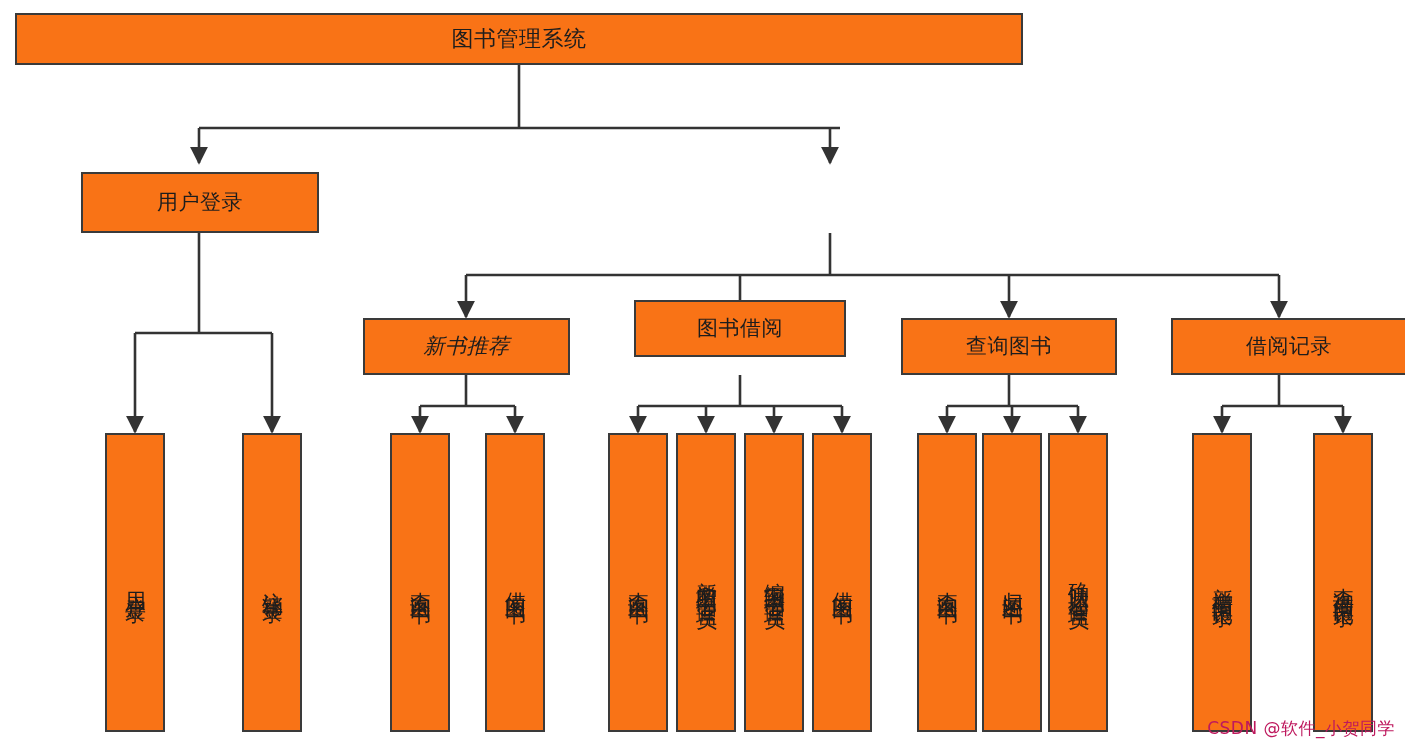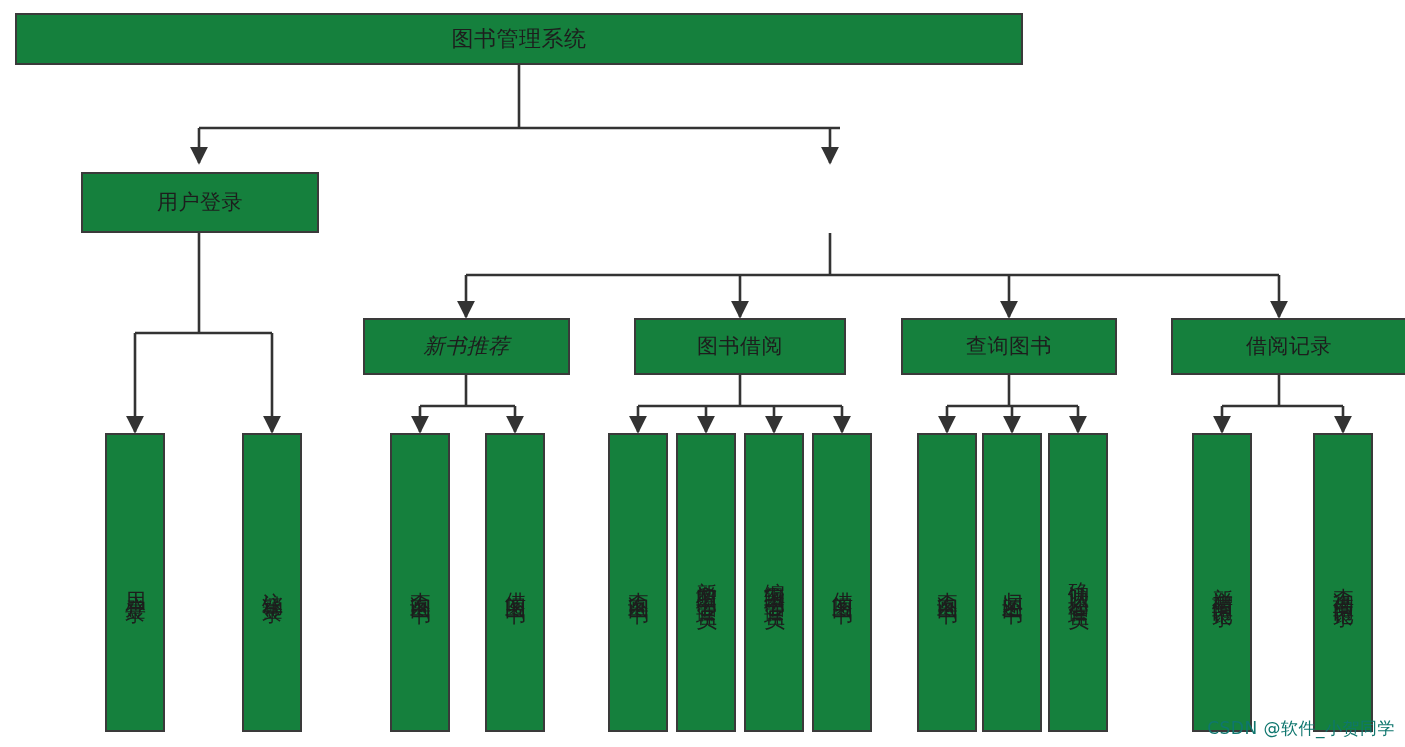--- a/index.html
+++ b/index.html
@@ -21,21 +21,21 @@
     position: absolute;
     left: 0;
     top: 0;
     width: 1405px;
     height: 747px;
     pointer-events: none;
   }
   .node {
     position: absolute;
     box-sizing: border-box;
-    background: #15803d;
+    background: #f97316;
     border: 2px solid #3a3a3a;
     display: flex;
     align-items: center;
     justify-content: center;
     text-align: center;
     color: #1d1d1d;
     z-index: 2;
   }
   .node .lbl {
     display: block;
@@ -59,21 +59,21 @@
     font-size: 21px;
     letter-spacing: 4px;
     white-space: nowrap;
     line-height: 1;
   }
   .watermark {
     position: absolute;
     right: 10px;
     bottom: 7px;
     font-size: 17px;
-    color: #0f766e;
+    color: #be185d;
     letter-spacing: 0.5px;
     z-index: 5;
     white-space: nowrap;
   }
 </style>
 </head>
 <body>
 
 <div id="canvas">
 
@@ -134,21 +134,21 @@
 
   <div class="node horiz" style="left:81px; top:172px; width:238px; height:61px;">
     <span class="lbl">用户登录</span>
   </div>
 
 
   <div class="node horiz" style="left:363px; top:318px; width:207px; height:57px;font-style:italic;">
     <span class="lbl">新书推荐</span>
   </div>
 
-  <div class="node horiz" style="left:634px; top:318px; width:212px; height:57px;">
+  <div class="node horiz" style="left:634px; top:300px; width:212px; height:57px;">
     <span class="lbl">图书借阅</span>
   </div>
 
   <div class="node horiz" style="left:901px; top:318px; width:216px; height:57px;">
     <span class="lbl">查询图书</span>
   </div>
 
   <div class="node horiz" style="left:1171px; top:318px; width:236px; height:57px;">
     <span class="lbl">借阅记录</span>
   </div>

